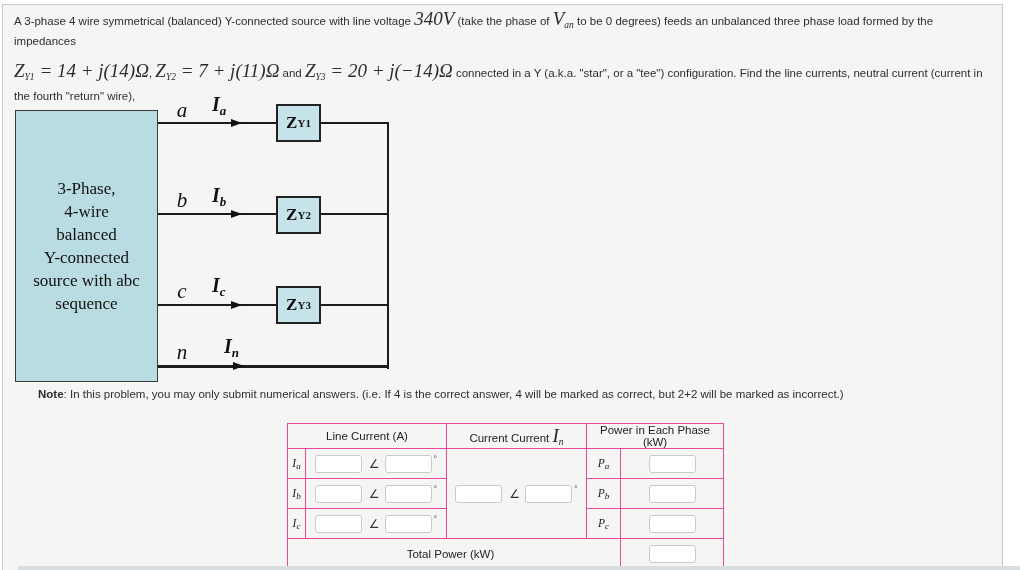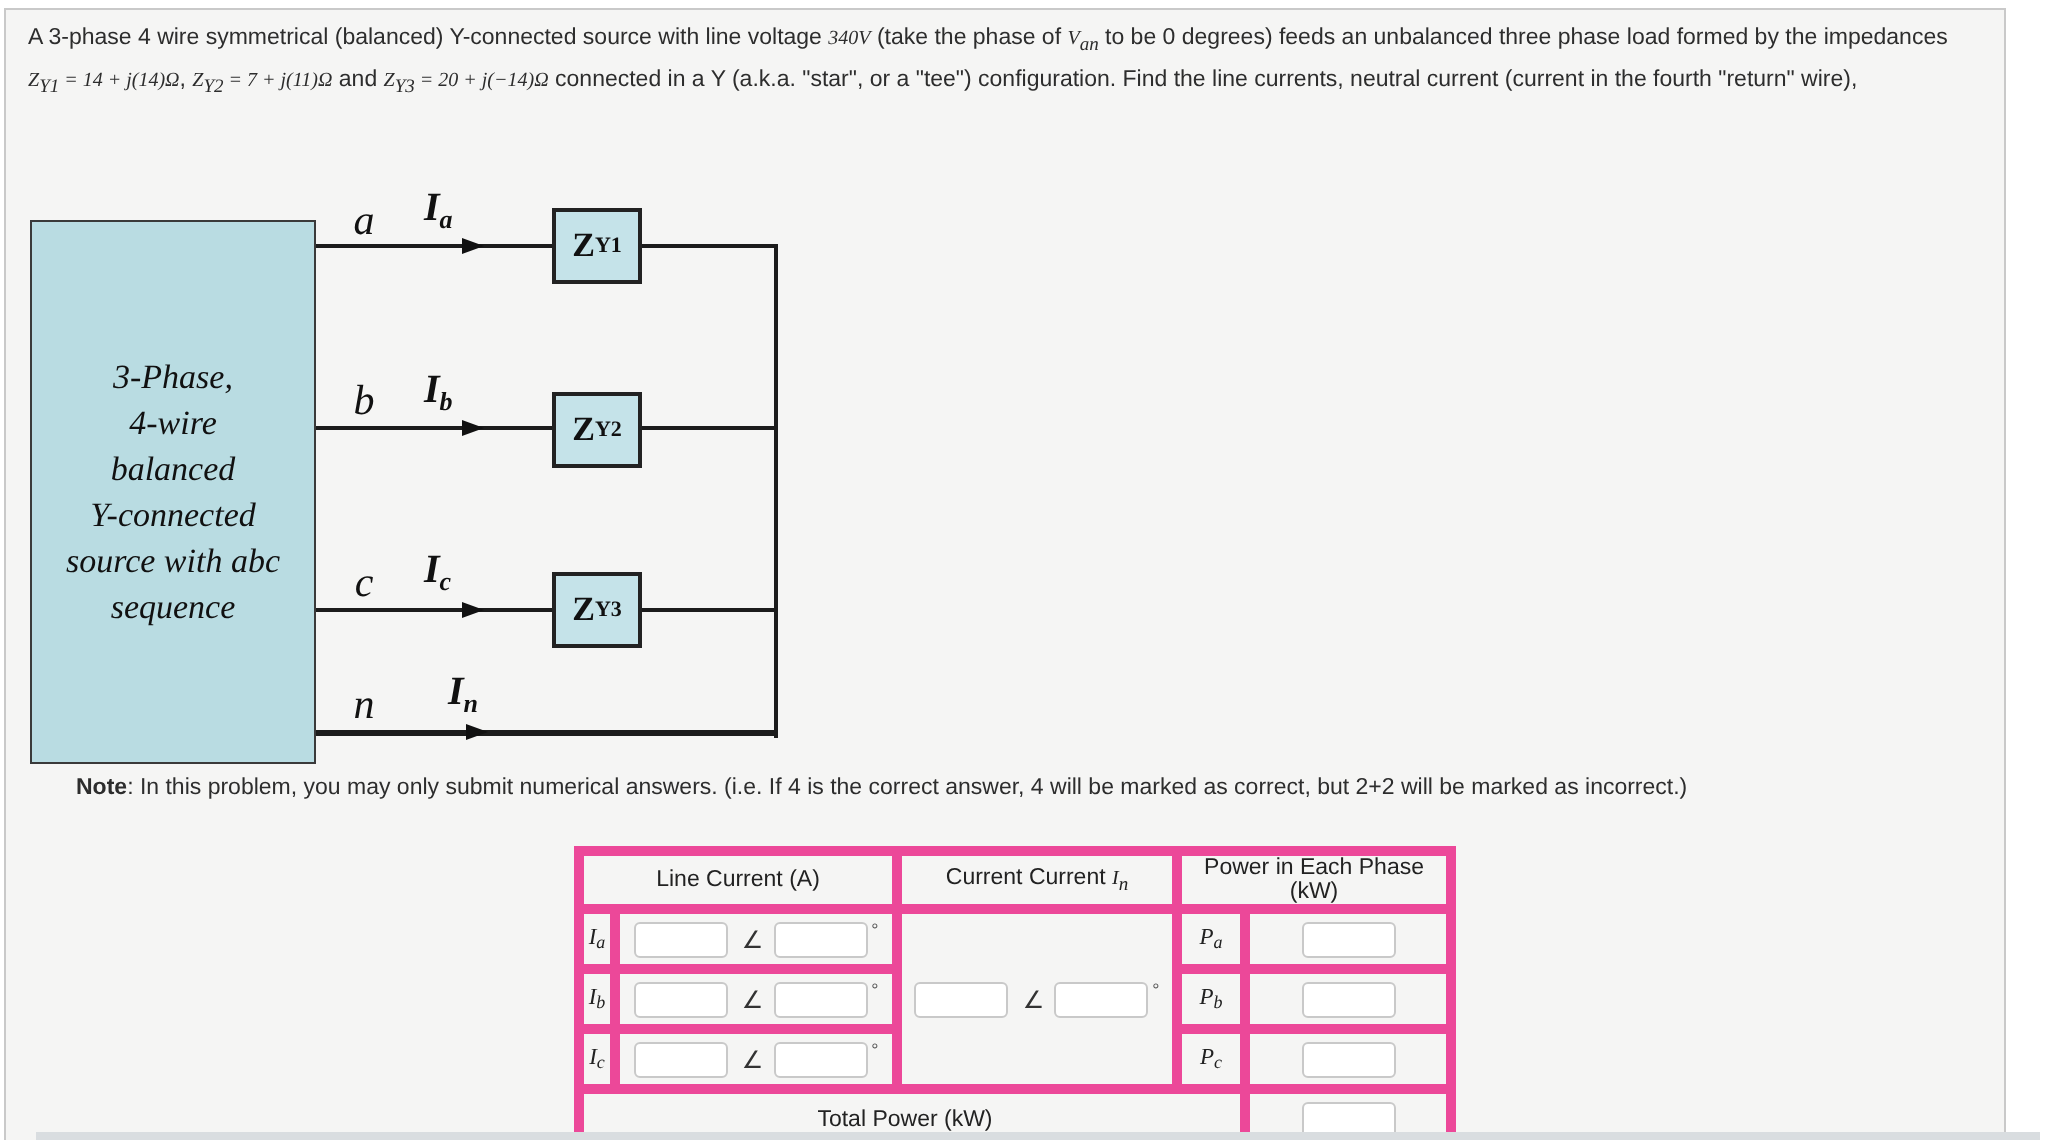--- a/index.html
+++ b/index.html
@@ -6,33 +6,33 @@
   body { margin:0; background:#ffffff; font-family:"Liberation Sans", sans-serif; }
   .page { position:relative; width:1024px; height:570px; overflow:hidden; background:#ffffff; }
   .container { position:absolute; left:2px; top:4px; width:1001px; height:566px;
                background:#f5f5f4; border:1px solid #c9c9c9; border-bottom:none; }
 
   
   .problem { position:absolute; left:14px; top:8px; width:975px; color:#2d2d2d; }
   .pline { margin:0; line-height:16px; font-size:11.5px; }
   .pline.points { margin-bottom:2px; }
   .pline.l1 { margin-top:3px; }
-  .pline.l2 { margin-top:0; line-height:19px; }
+  .pline.l2 { margin-top:12px; line-height:19px; }
   .pline.l3 { margin-top:1px; }
   .seg-text { font-family:"Liberation Sans", sans-serif; font-size:11.5px; }
-  .seg-math { font-family:"Liberation Serif", serif; font-style:italic; font-size:10px; }
+  .seg-math { font-family:"Liberation Serif", serif; font-style:italic; font-size:19px; }
   .seg-sub  { font-family:"Liberation Serif", serif; font-style:italic; font-size:9.5px; vertical-align:-3px; }
 
   
   .diagram { position:absolute; left:0; top:0; width:1024px; height:570px; pointer-events:none; }
   .source-box { position:absolute; left:15px; top:110px; width:143px; height:272px;
                 background:#b9dce2; border:1px solid #3a3a3a;
                 display:flex; flex-direction:column; justify-content:center; align-items:center;
                 font-family:"Liberation Serif", serif; font-size:17px; color:#111; }
-  .source-box div { line-height:23px; text-align:center;font-style:italic; }
+  .source-box div { line-height:23px; text-align:center; }
   .wire { position:absolute; background:#1c1c1c; height:2px; }
   .wire.n-wire { height:3px; }
   .vline { position:absolute; left:387px; top:122px; width:2px; height:247px; background:#1c1c1c; }
   .arrow { position:absolute; width:0; height:0;
            border-left:11px solid #111; border-top:4px solid transparent; border-bottom:4px solid transparent; }
   .zbox { position:absolute; left:276px; width:45px; height:38px; background:#c5e3e9; border:2px solid #222;
           display:flex; align-items:center; justify-content:center;
           font-family:"Liberation Serif", serif; font-weight:bold; font-size:17px; color:#111; }
   .zbox sub { font-size:11px; font-weight:bold; vertical-align:-4px; line-height:0; }
   .phase-letter { position:absolute; left:170px; width:24px; text-align:center;
@@ -41,21 +41,21 @@
                    font-family:"Liberation Serif", serif; font-style:italic; font-weight:bold; font-size:20px; color:#111; }
   .current-label sub { font-size:13px; vertical-align:-4px; line-height:0; }
 
   
   .note { position:absolute; left:14px; top:388px; font-size:11.5px; color:#2d2d2d; }
   .note b { font-weight:bold;padding-left:24px; }
 
   
   table.answers { position:absolute; left:287px; top:423px; width:436px;
                   border-collapse:collapse; table-layout:fixed; }
-  table.answers td, table.answers th { border:5px solid #ec4899; padding:0; font-weight:normal;
+  table.answers td, table.answers th { border:1px solid #ec4899; padding:0; font-weight:normal;
                   font-size:11.5px; color:#222; text-align:center; vertical-align:middle; }
   table.answers { border:1px solid #8a8a8a; }
   tr.hdr { height:22px; }
   tr.r { height:30px; }
   .lbl, .plbl { font-family:"Liberation Serif", serif; font-style:italic; font-size:13px; }
   .lbl sub, .plbl sub, .ihdr sub { font-family:"Liberation Serif", serif; font-style:italic; font-size:9px; vertical-align:-2px; }
   .ans { width:47px; height:18px; border:1px solid #c9c9c9; border-radius:3px; background:#fff; outline:none; }
   .pair { display:flex; align-items:center; justify-content:center; }
   .angle { font-family:"DejaVu Sans", sans-serif; font-size:12px; color:#333; margin:0 5px 0 7px; }
   .deg { font-size:9px; color:#555; position:relative; top:-5px; margin-left:2px; }

